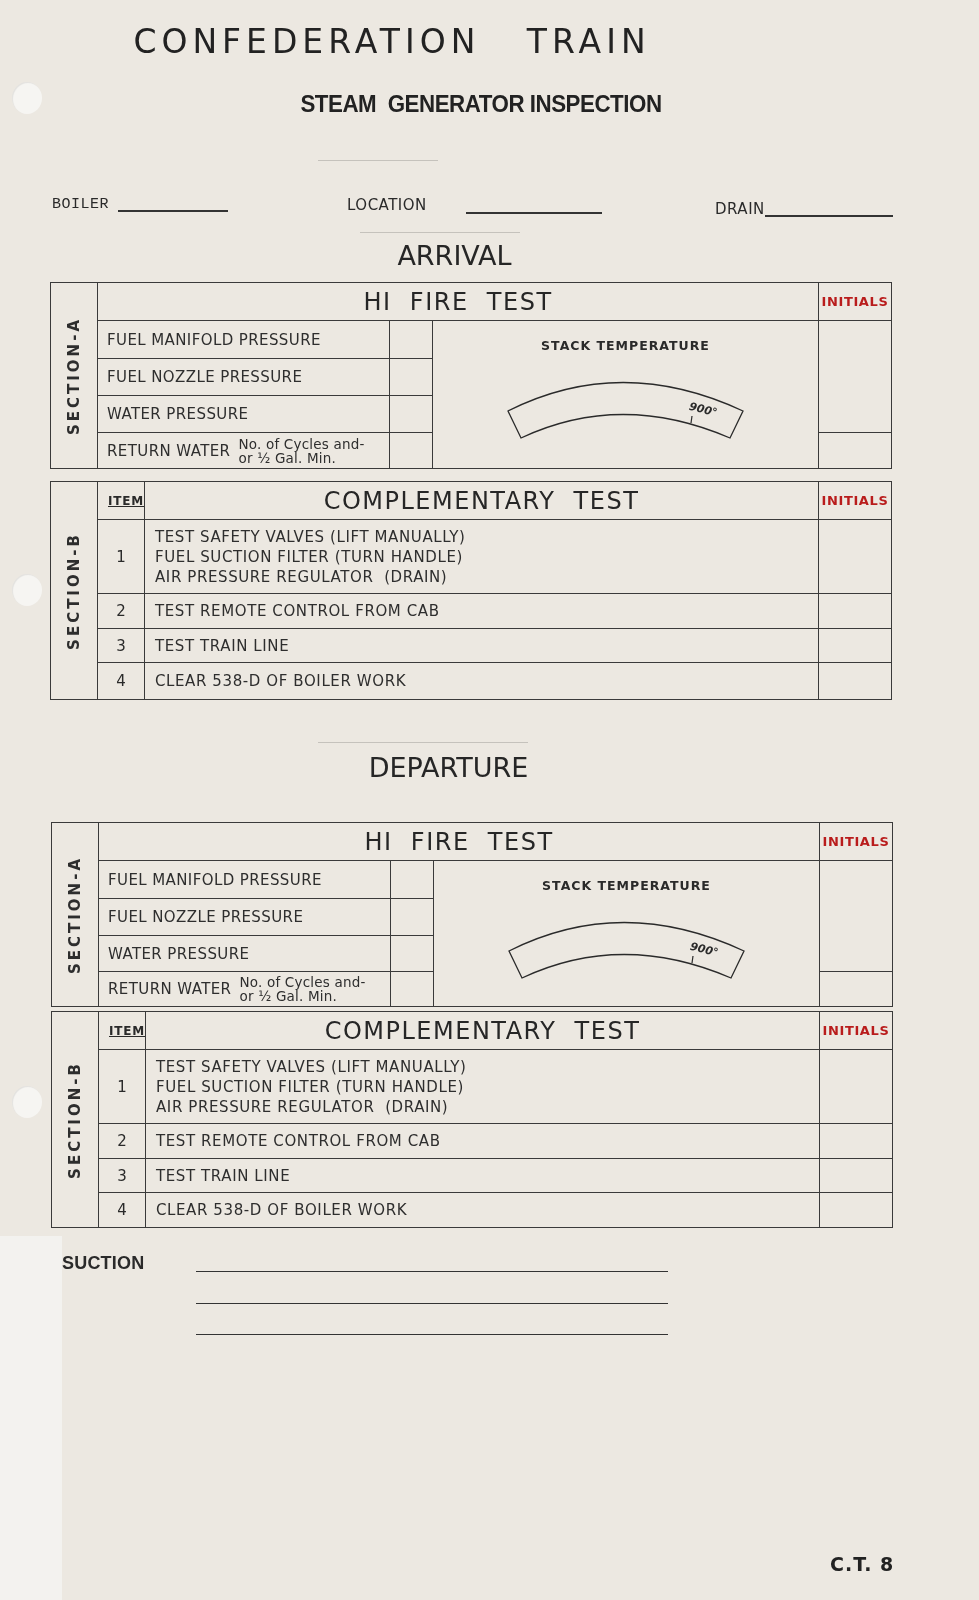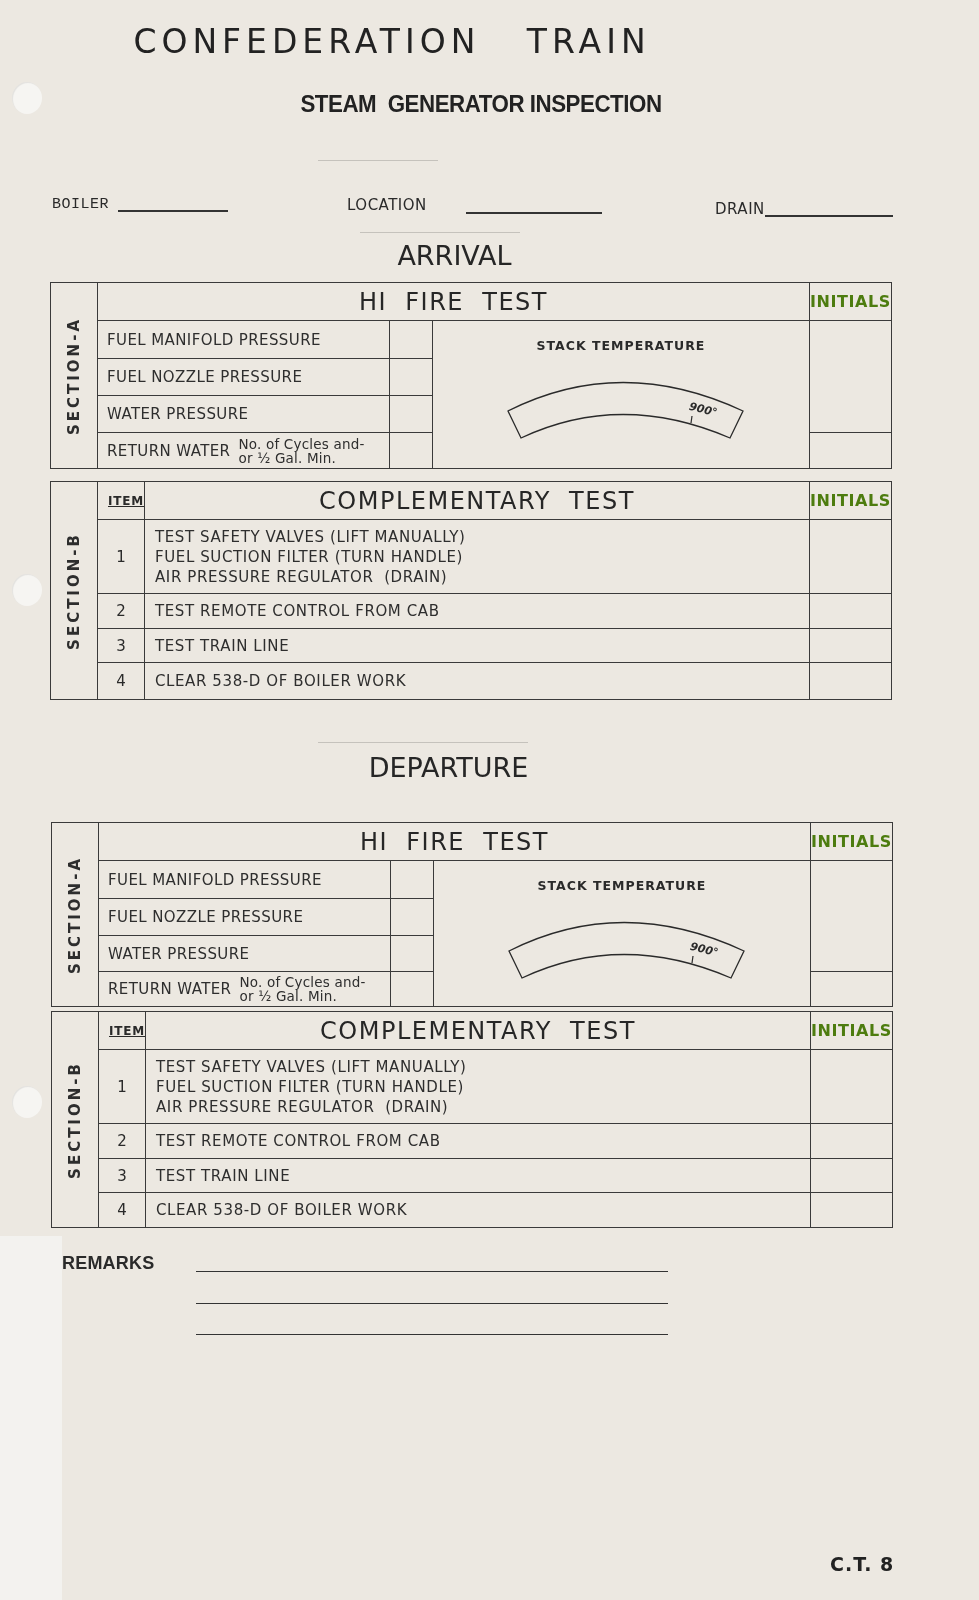--- a/index.html
+++ b/index.html
@@ -33,21 +33,21 @@
 
     table.form { position: absolute; border-collapse: collapse; }
     table.form td { border: 1.3px solid #3a3a3a; padding: 0; vertical-align: middle; }
     .section-cell { width: 46px; position: relative; }
     .section-label {
       position: absolute; left: 50%; top: 50%;
       transform: translate(-50%, -50%) rotate(-90deg);
       white-space: nowrap; font-size: 15px; font-weight: bold; letter-spacing: 3px; color: #2d2d2d;
     }
     .hdr-big { font-size: 24px; text-align: center; letter-spacing: 1.5px; color: #262626; }
-    .initials { font-size: 16px; font-weight: bold; text-align: center; letter-spacing: 0.6px; color: #4d7c0f; }
+    .initials { font-size: 13px; font-weight: bold; text-align: center; letter-spacing: 0.6px; color: #b91c1c; }
     .row-label { font-size: 15px; padding-left: 9px !important; letter-spacing: 0.4px; color: #2e2e2e; white-space: nowrap; }
     .rw-note { display: inline-block; font-size: 13.5px; line-height: 14px; vertical-align: middle; margin-left: 8px; letter-spacing: 0.2px; }
     .stack-title { font-size: 12.5px; font-weight: bold; letter-spacing: 1px; text-align: center; color: #2a2a2a; }
     .item-hdr { font-size: 12px; font-weight: bold; text-align: right; letter-spacing: 0.8px; text-decoration: underline; }
     .item-num { font-size: 15px; text-align: center; }
     .item-text { font-size: 15px; padding-left: 10px !important; letter-spacing: 0.6px; line-height: 20px; color: #2e2e2e; }
     .remarks-label { font-size: 18px; font-weight: bold; color: #2a2a2a; letter-spacing: 0.2px; font-family: "Liberation Sans", sans-serif; }
     .footer-code { font-size: 19px; font-weight: bold; color: #222; letter-spacing: 1px; }
     .smudge { position: absolute; height: 0; border-bottom: 1px solid rgba(80,80,80,0.25); }
   </style>
@@ -228,18 +228,18 @@
     <td></td>
   </tr>
   <tr style="height:35px;">
     <td class="item-num">4</td>
     <td class="item-text">CLEAR 538-D OF BOILER WORK</td>
     <td></td>
   </tr>
 </tbody>
   </table>
 
-<div class="abs remarks-label" style="left:62px; top:1253px;">REMARKS</div>
+<div class="abs remarks-label" style="left:62px; top:1253px;">SUCTION</div>
 <div class="field-line" style="left:196px; top:1271px; width:472px; border-bottom-width:1.5px;"></div>
 <div class="field-line" style="left:196px; top:1303px; width:472px; border-bottom-width:1.5px;"></div>
 <div class="field-line" style="left:196px; top:1334px; width:472px; border-bottom-width:1.5px;"></div>
 
 <div class="abs footer-code" style="left:830px; top:1553px;">C.T. 8</div>
 
 </body></html>

